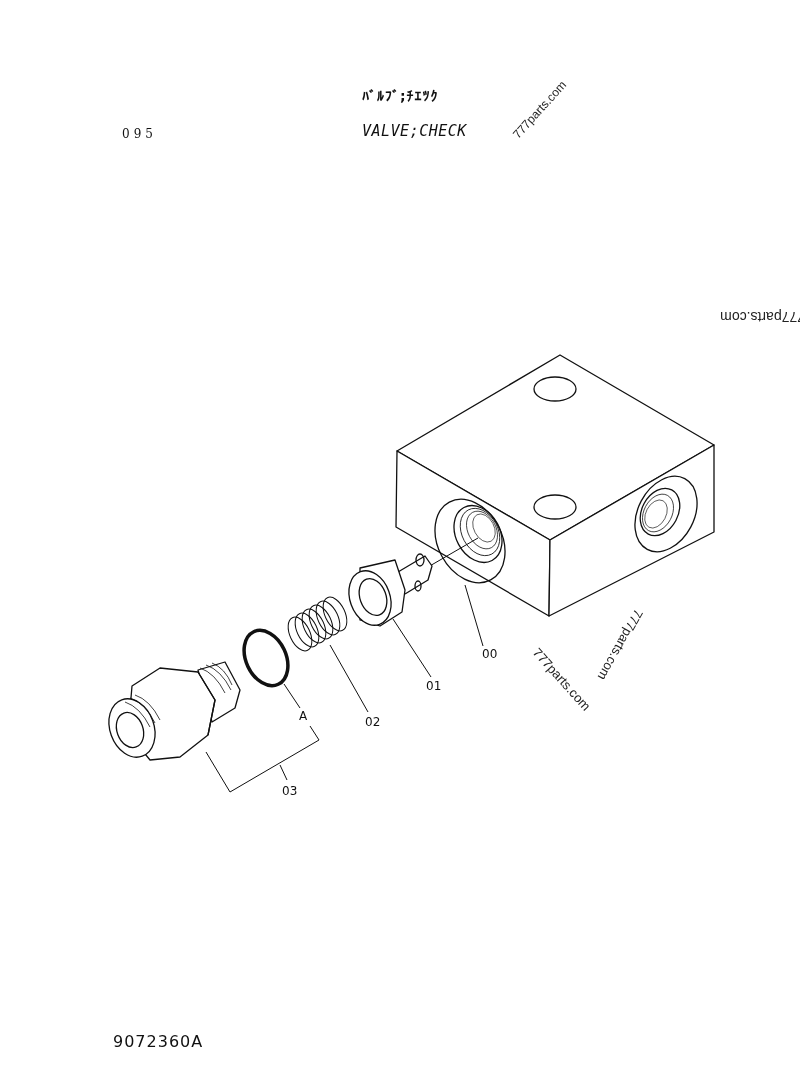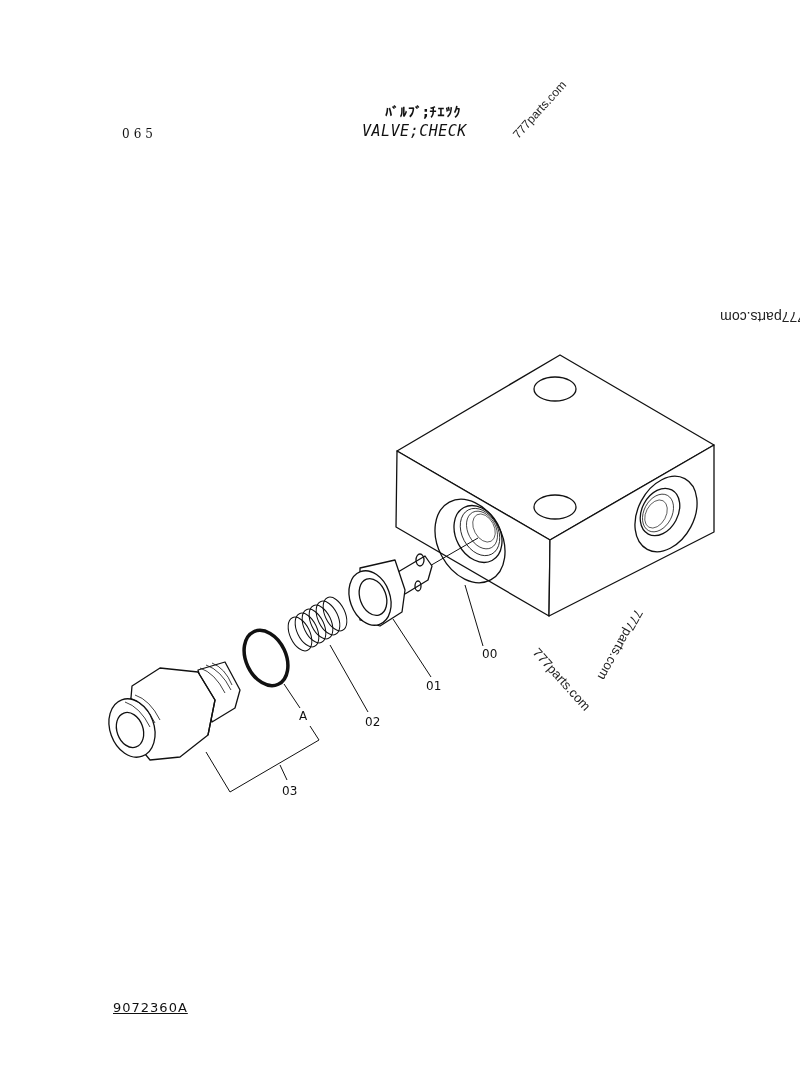--- a/index.html
+++ b/index.html
@@ -1,35 +1,35 @@
 <!DOCTYPE html>
 <html><head>
 <meta charset="utf-8">
 <style>
   html, body { margin: 0; padding: 0; background: #ffffff; }
   body { width: 800px; height: 1079px; position: relative; overflow: hidden; font-family: "DejaVu Sans Mono", monospace; color: #111; }
   .abs { position: absolute; }
-  .jp-title { left: 362px; top: 104px; font-size: 14px; letter-spacing: 1px; font-family: "DejaVu Sans", sans-serif; font-weight: bold; margin-left: 23px; }
+  .jp-title { left: 362px; top: 88px; font-size: 14px; letter-spacing: 1px; font-family: "DejaVu Sans", sans-serif; font-weight: bold; }
   .en-title { left: 362px; top: 122px; font-size: 15px; letter-spacing: 0.5px; font-family: "DejaVu Sans Mono", monospace; font-style: italic; }
   .page-num { left: 122px; top: 127px; font-size: 12px; letter-spacing: 4px; font-family: "DejaVu Serif", serif; }
-  .drawing-no { left: 113px; top: 1000px; font-size: 13px; letter-spacing: 1px; font-family: "DejaVu Sans", sans-serif; text-decoration: underline; }
+  .drawing-no { left: 113px; top: 1032px; font-size: 16px; letter-spacing: 1px; font-family: "DejaVu Sans", sans-serif; }
   .wm { font-family: "Liberation Sans", sans-serif; font-size: 12px; color: #222; white-space: nowrap; transform-origin: left top; }
   .wm1 { left: 510px; top: 132px; transform: rotate(-48deg); }
   .wm2 { left: 805px; top: 325px; transform: rotate(180deg); font-size: 14px; }
   .wm3 { left: 541px; top: 645px; transform: rotate(48deg); font-size: 13px; }
   .wm4 { left: 646px; top: 614px; transform: rotate(119deg); font-size: 13px; }
   svg#drawing { position: absolute; left: 0; top: 0; }
   .lbl { font-family: "DejaVu Sans", sans-serif; font-size: 12px; }
 </style>
 </head>
 <body>
 
 <div class="abs jp-title">ﾊﾞﾙﾌﾞ;ﾁｴﾂｸ</div>
 <div class="abs en-title">VALVE;CHECK</div>
-<div class="abs page-num">065</div>
+<div class="abs page-num">095</div>
 
 <div class="abs wm wm1">777parts.com</div>
 <div class="abs wm wm2">777parts.com</div>
 <div class="abs wm wm3">777parts.com</div>
 <div class="abs wm wm4">777parts.com</div>
 
 <svg id="drawing" width="800" height="1079" viewBox="0 0 800 1079">
   <g fill="none" stroke="#111" stroke-width="1.3" stroke-linejoin="round">
 
     <g>

